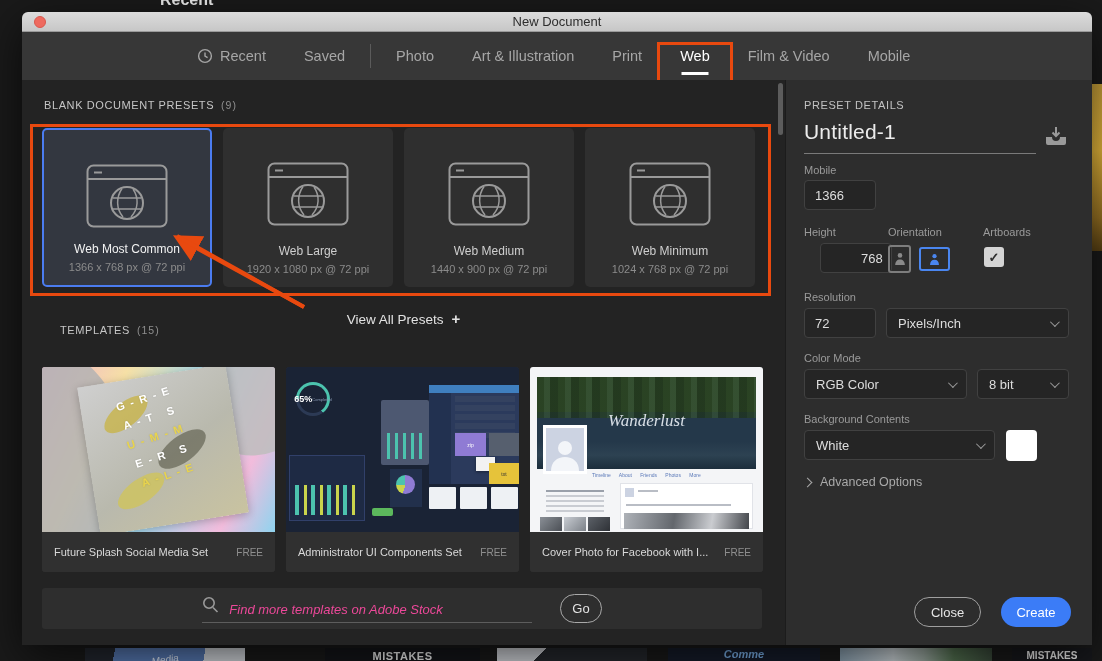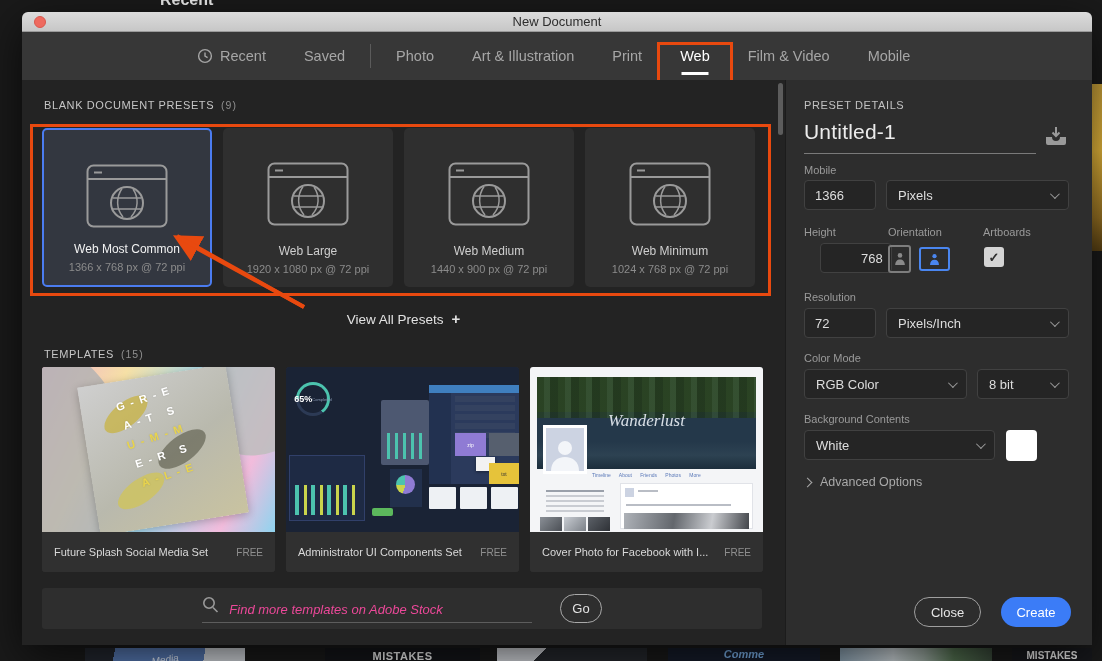--- a/index.html
+++ b/index.html
@@ -35,21 +35,21 @@
   .tab.active { color:#ffffff; }
   .tab.active .underline { position:absolute; bottom:5px; left:50%; transform:translateX(-50%); width:27px; height:3px; background:#ffffff; }
   .tab .annot-tab { position:absolute; left:-4px; right:-4px; top:10px; bottom:-7px; border:3px solid var(--annot); pointer-events:none; }
   .clock-icon svg { display:block; }
   
   .content { display:flex; height:565px; }
   .main { width:763px; background:#232323; position:relative; }
   .scroll-thumb { position:absolute; right:2px; top:3px; width:5px; height:52px; border-radius:3px; background:#5c5c5c; }
   .sec-heading { position:absolute; left:22px; font-size:11px; letter-spacing:.6px; color:#c6c6c6; }
   .sec-heading .count { color:#8f8f8f; margin-left:7px; font-size:10.5px; letter-spacing:1px; }
-  .h-presets { top:19px; } .h-templates { top:268px; }
+  .h-presets { top:19px; } .h-templates { top:244px;margin-left:16px; }
   .presets-row { position:absolute; left:20px; top:48px; width:713px; display:flex; gap:11px; }
   .presets-annot { position:absolute; top:-4px; left:-12px; width:741px; height:172px; border:3px solid var(--annot); pointer-events:none; z-index:5; }
   .preset-card { width:170px; height:159px; background:#2f2f2f; border-radius:5px; display:flex; flex-direction:column; align-items:center; justify-content:flex-end; padding-bottom:12px; position:relative; }
   .preset-card.selected { background:#333740; border:2px solid #4b7cf0; }
   .preset-icon { position:absolute; top:34px; left:50%; transform:translateX(-50%); }
   .preset-name { font-size:12px; color:#cfcfcf; margin-bottom:5px; }
   .preset-card.selected .preset-name { color:#f2f2f2; }
   .preset-dims { font-size:11px; color:#8b8b8b; }
   .arrow-layer { position:absolute; inset:0; pointer-events:none; z-index:6; }
   .view-all { position:absolute; top:230px; left:0; width:763px; text-align:center; font-size:13.5px; color:#e2e2e2; }
@@ -427,24 +427,20 @@
         <svg width="24" height="20" viewBox="0 0 24 20">
           <path d="M12 1v8.5 M8.5 6.5l3.5 3.5 3.5-3.5" stroke="#9a9a9a" stroke-width="2" fill="none"></path>
           <path d="M2 11h6a4 4 0 0 0 8 0h6v6a2 2 0 0 1-2 2H4a2 2 0 0 1-2-2z" fill="#9a9a9a"></path>
         </svg>
       </span>
 
       <span class="sb-label" style="left:18px; top:84px;">Mobile</span>
       <div class="field-input" style="left:18px; top:100px;">
           <span>1366</span>
         </div>
-      <div class="select" style="left:100px; top:100px; width:183px;">
-        <span>Pixels</span>
-          <i class="chev"></i>
-      </div>
 
       <span class="sb-label" style="left:18px; top:146px;">Height</span>
       <span class="sb-label" style="left:102px; top:146px;">Orientation</span>
       <span class="sb-label" style="left:197px; top:146px;">Artboards</span>
       <div class="field-input" style="left:34px; top:163px;padding-left:40px;">
           <span>768</span>
         </div>
       <div class="orient-btn orient-portrait">
         <svg width="12" height="14" viewBox="0 0 12 14" fill="#8a8a8a">
             <circle cx="6" cy="3.4" r="2.3"></circle>

